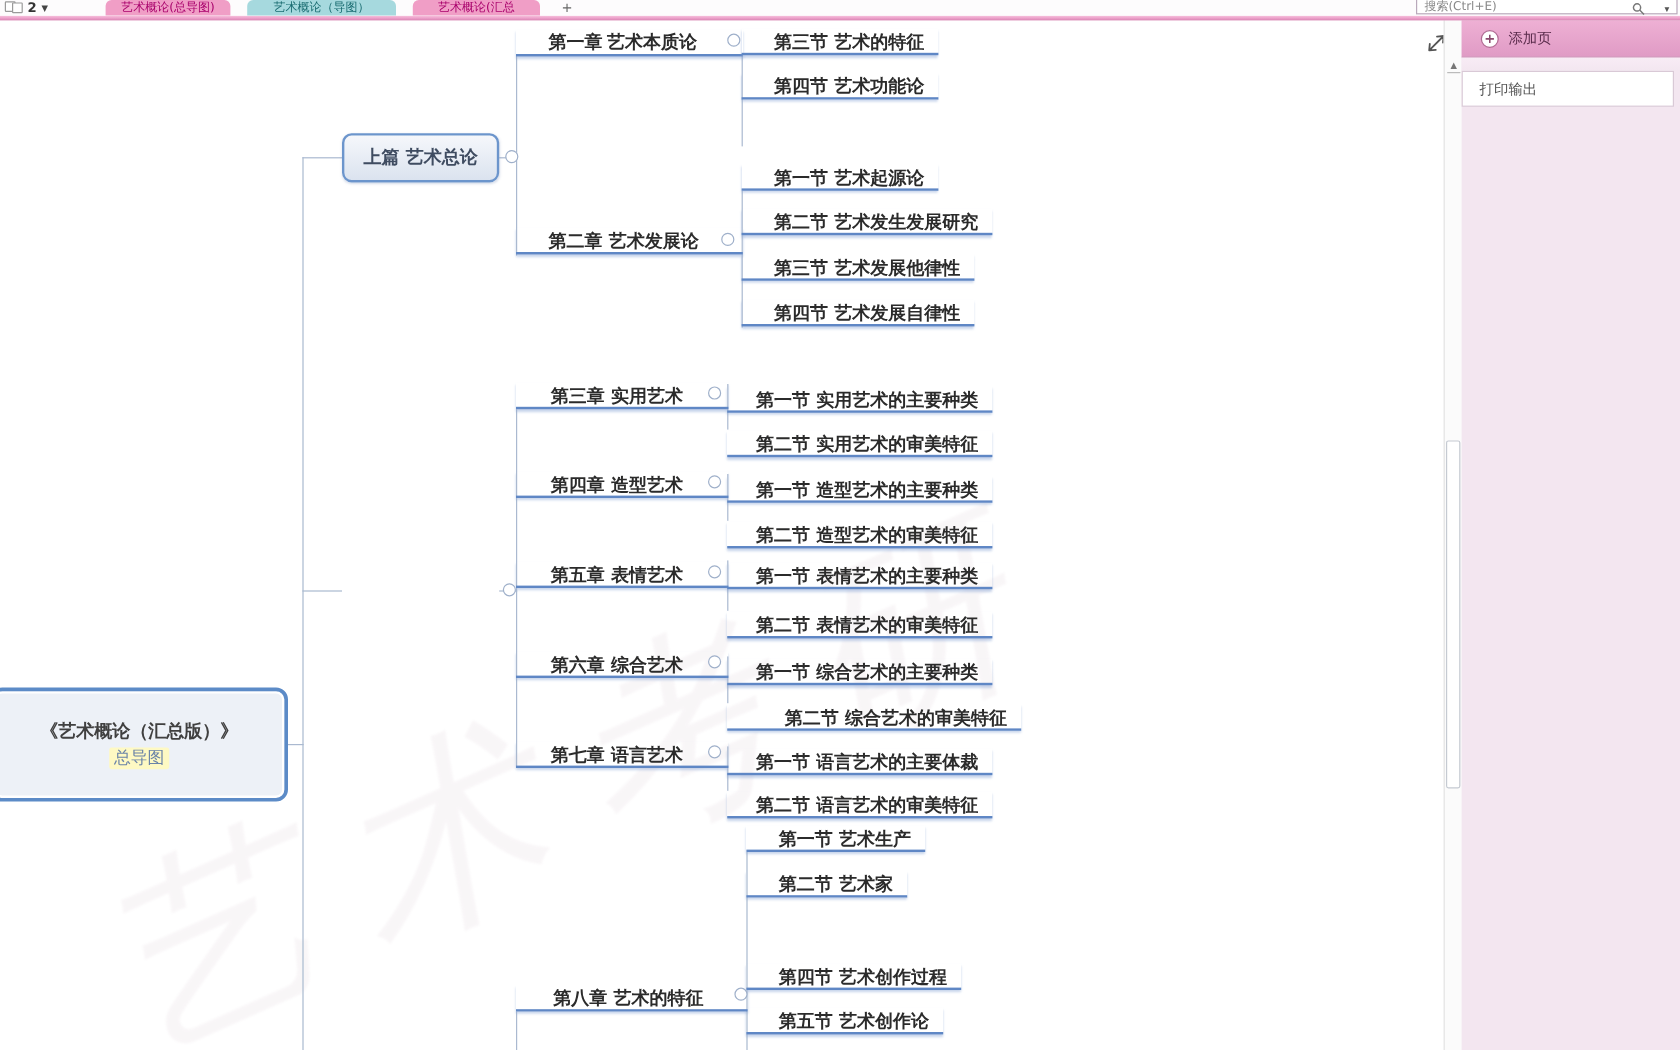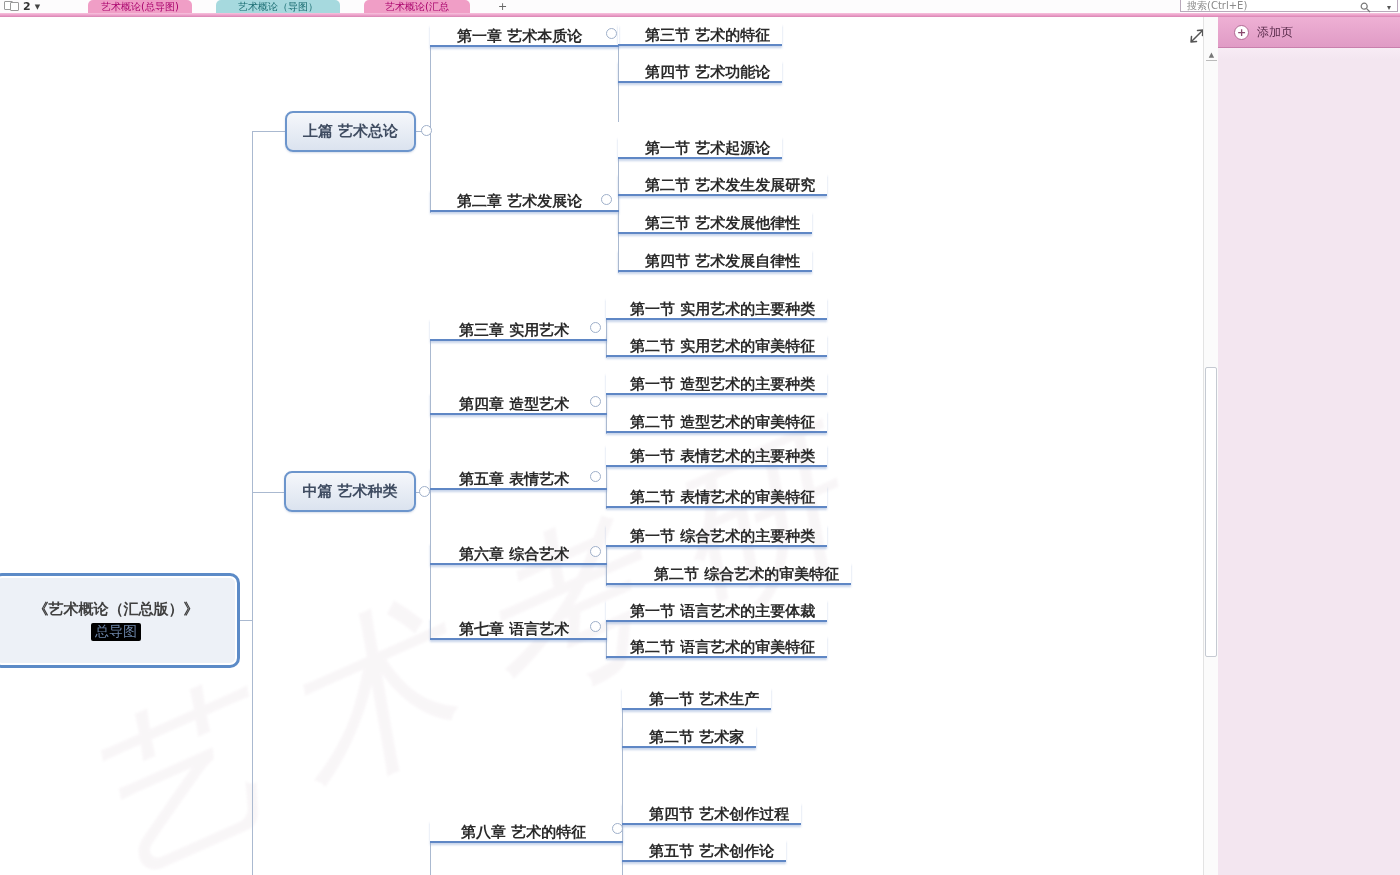--- a/index.html
+++ b/index.html
@@ -7,47 +7,47 @@
   body { font-family:"DejaVu Sans", sans-serif; background:#fff; }
   .app { position:relative; width:1400px; height:875px; background:#fff; overflow:hidden; }
 
   
   .topbar { position:absolute; left:0; top:0; width:1400px; height:13px; background:#fdfcfd; z-index:30; }
   .pagectl { position:absolute; left:4px; top:0px; height:13px; display:flex; align-items:center; gap:4px; }
   .sq { width:9px; height:9px; border:1px solid #9a9a9a; background:#fff; border-radius:1px; display:inline-block; }
   .sq.back { margin-right:-7px; margin-top:-3px; }
   .pagenum { font-size:11px; color:#333; font-weight:bold; }
   .ddown { font-size:7px; color:#444; }
-  .tabs { position:absolute; left:88px; top:0; height:13px; display:flex; gap:24px; }
+  .tabs { position:absolute; left:88px; top:0; height:13px; display:flex; gap:14px; }
   .tab { height:13px; border-radius:5px 5px 0 0; font-size:10px; line-height:13px; text-align:center; padding:0 10px; white-space:nowrap; overflow:hidden; }
   .tab.pink { background:#f09ec6; color:#a8006b; }
   .tab.cyan { background:#a6d9de; color:#186b70; }
   .newtab { font-size:11px; color:#666; line-height:13px; padding-left:4px; }
   .search { position:absolute; left:1180px; top:-3px; width:218px; height:15px; background:#fff; border:1px solid #b9a9bb; font-size:10px; color:#8a8a8a; line-height:16px; padding-left:6px; }
   .search .mag { position:absolute; right:26px; top:4px; }
   .search .chev { position:absolute; right:6px; top:2px; font-size:8px; color:#555; }
   .pinkband { position:absolute; left:0; top:13px; width:1400px; height:4px; background:linear-gradient(#f7c3de, #ec9fc9 55%, #d784b2); z-index:29; }
 
   
   .canvas { position:absolute; left:0; top:17px; width:1203px; height:858px; background:#fff; overflow:hidden; }
 
   .watermark { position:absolute; left:50px; top:700px; font-size:170px; font-style:italic; letter-spacing:42px; color:#9a7088; opacity:0.06; transform:rotate(-24deg); transform-origin:left top; white-space:nowrap; pointer-events:none; filter:blur(1px); }
 
   .vline { position:absolute; width:1px; background:#aab9d0; }
   .hline { position:absolute; height:1px; background:#aab9d0; }
 
   .rootnode { position:absolute; left:-8px; top:556px; width:248px; height:95px; border:3px solid #5c8bc7; border-radius:10px; background:#edf1f7; box-shadow:inset 0 0 0 2px #fff; display:flex; flex-direction:column; align-items:center; justify-content:center; gap:4px; }
   .rootnode .l1 { font-size:15px; font-weight:bold; color:#404040; }
-  .rootnode .l2 { font-size:14px; color:#6b84a8; background:#000000; padding:0 4px; border-radius:2px; }
+  .rootnode .l2 { font-size:14px; color:#6b84a8; background:#fef9c3; padding:0 4px; border-radius:2px; }
 
   .branchnode { position:absolute; height:41px; border:2px solid #6c95cc; border-radius:8px; background:linear-gradient(#f5f7fb, #dbe3ef); display:flex; align-items:center; justify-content:center; font-size:15px; font-weight:bold; color:#3f4c61; box-shadow:0 1px 2px rgba(90,120,170,.25); }
 
   .chapter { position:absolute; height:22px; border-bottom:2px solid #5f87c5; box-shadow:0 2px 2px rgba(130,160,210,.45); font-size:15px; font-weight:600; color:#2b2b2b; line-height:22px; white-space:nowrap; }
   .leaf { position:absolute; height:22px; padding:0 12px 0 27px; border-bottom:2px solid #5f87c5; box-shadow:0 2px 2px rgba(130,160,210,.45); font-size:15px; font-weight:600; color:#2b2b2b; line-height:22px; white-space:nowrap; }
-  .leaf.n2 { padding-left:24px; }
+  .leaf.n2 { padding-left:24px;margin-top:24px; }
   .toggle { position:absolute; width:11px; height:11px; border-radius:50%; background:#fff; border:1px solid #9fb0ca; z-index:5; }
 
   
   .expandicon { position:absolute; left:1186px; top:25px; width:22px; height:22px; z-index:6; }
   .scrollarea { position:absolute; left:1203px; top:17px; width:15px; height:858px; background:#fbfbfb; border-left:1px solid #e3e3e3; z-index:10; }
   .scrollup { position:absolute; left:2px; top:34px; width:11px; font-size:7px; color:#777; text-align:center; border-bottom:1px solid #bbb; padding-bottom:1px; }
   .scrollthumb { position:absolute; left:1px; top:350px; width:12px; height:290px; background:#ffffff; border:1px solid #c5cad2; border-radius:2px; }
 
   .panel { position:absolute; left:1218px; top:17px; width:182px; height:858px; background:#f3e6f0; z-index:10; }
   .panelhead { position:absolute; left:0; top:0; width:182px; height:31px; background:linear-gradient(#eeb0d4, #e09bc5); border-bottom:1px solid #c97fad; display:flex; align-items:center; }
@@ -108,25 +108,24 @@
     <div class="vline" style="left:606px; top:530px; height:39px;"></div>
     <div class="vline" style="left:606px; top:605px; height:37px;"></div>
     <div class="vline" style="left:622px; top:693px; height:165px;"></div>
 
     <div class="rootnode">
       <div class="l1">《艺术概论（汇总版）》</div>
       <div class="l2">总导图</div>
     </div>
 
     <div class="branchnode" style="left:285px; top:94px; width:131px;">上篇 艺术总论</div>
-    <div class="branchnode" style="left:284px; top:454px; width:132px;">中篇 艺术种类</div>
     <div class="toggle" style="left:421px; top:108px;"></div>
     <div class="toggle" style="left:419px; top:469px;"></div>
 
-    <div class="chapter" style="left:430px; top:8px;   width:189px; padding-left:27px;">第一章 艺术本质论</div>
+    <div class="chapter" style="left:430px; top:8px;   width:189px; padding-left:27px;font-family:Liberation Serif, serif;">第一章 艺术本质论</div>
     <div class="chapter" style="left:430px; top:173px; width:189px; padding-left:27px;">第二章 艺术发展论</div>
     <div class="chapter" style="left:430px; top:302px; width:177px; padding-left:29px;">第三章 实用艺术</div>
     <div class="chapter" style="left:430px; top:376px; width:177px; padding-left:29px;">第四章 造型艺术</div>
     <div class="chapter" style="left:430px; top:451px; width:177px; padding-left:29px;">第五章 表情艺术</div>
     <div class="chapter" style="left:430px; top:526px; width:177px; padding-left:29px;">第六章 综合艺术</div>
     <div class="chapter" style="left:430px; top:601px; width:177px; padding-left:29px;">第七章 语言艺术</div>
     <div class="chapter" style="left:430px; top:804px; width:193px; padding-left:31px;">第八章 艺术的特征</div>
 
     <div class="toggle" style="left:606px; top:11px;"></div>
     <div class="toggle" style="left:601px; top:177px;"></div>
@@ -176,15 +175,16 @@
     <div class="scrollup">▲</div>
     <div class="scrollthumb"></div>
   </div>
 
   <div class="panel">
     <div class="panelhead">
       <span class="addcircle">+</span>
       <span class="addlabel">添加页</span>
     </div>
     <div class="panelgap"></div>
+    <div class="pageitem">打印输出</div>
   </div>
 
 </div>
 
 </body></html>

